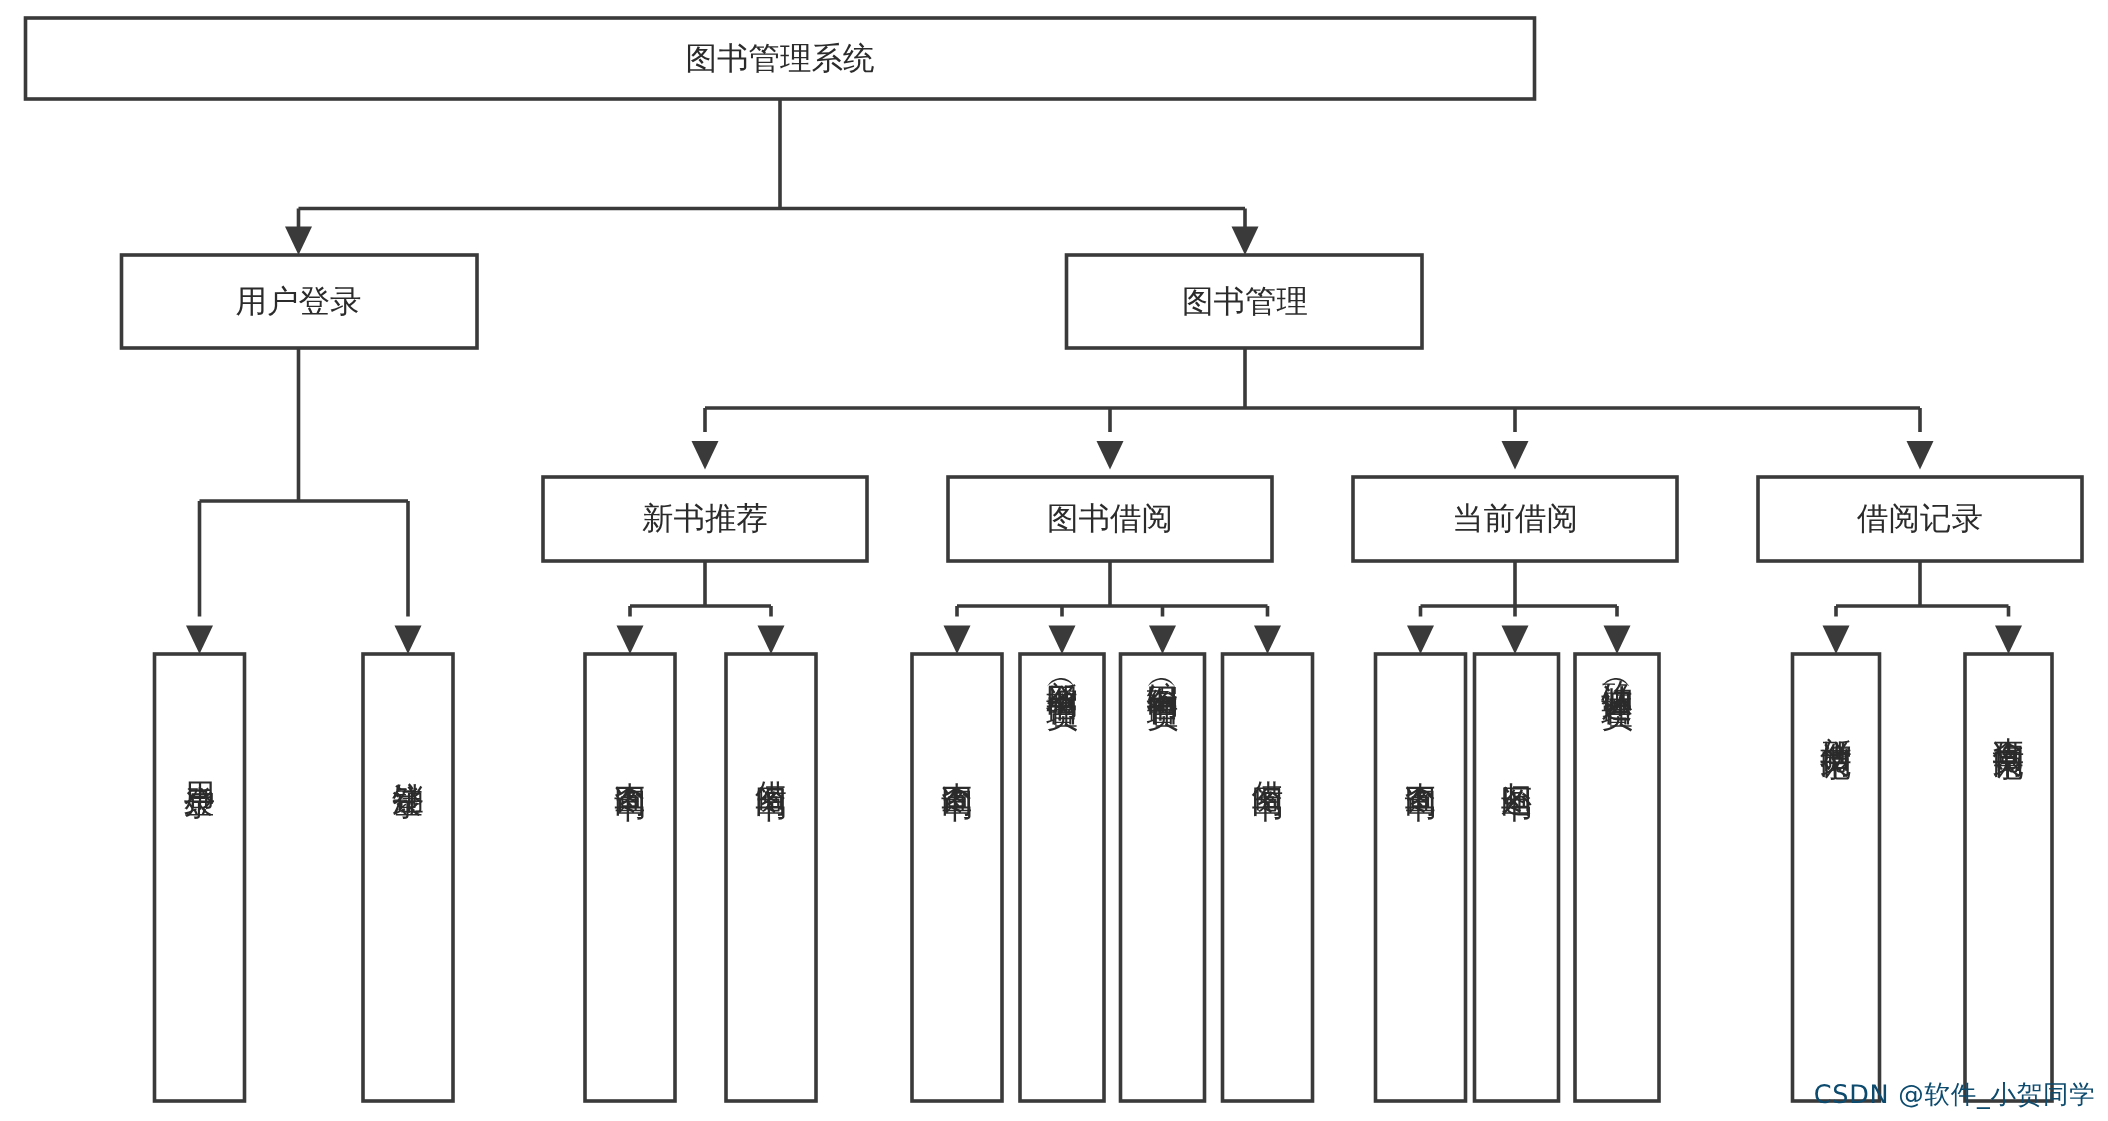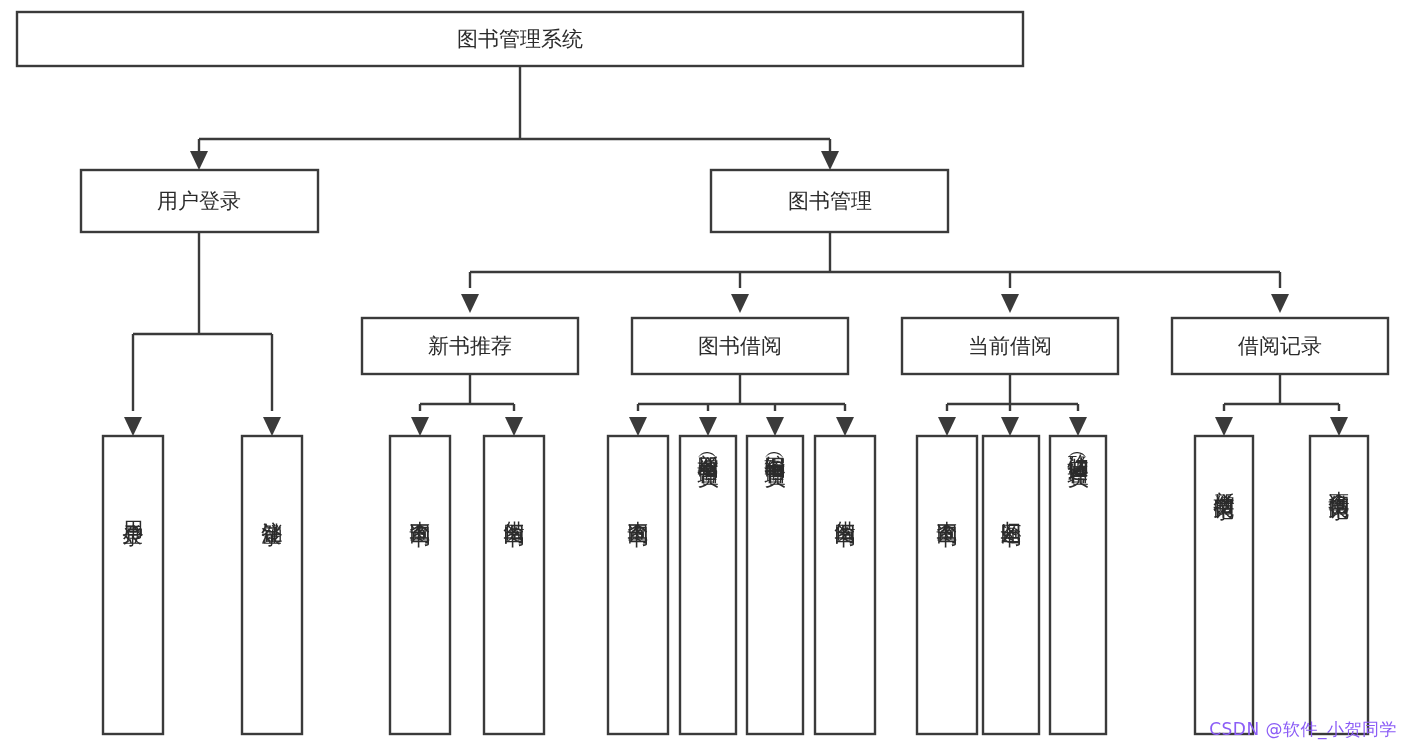--- a/index.html
+++ b/index.html
@@ -50,21 +50,21 @@
   .arrow-head {
     fill: #3a3a3a;
     stroke: none;
   }
   .watermark {
     position: absolute;
     right: 8px;
     bottom: 6px;
     font-family: "DejaVu Sans", "Liberation Sans", sans-serif;
     font-size: 17px;
-    color: #8b5cf6;
+    color: #0c4a6e;
     letter-spacing: 0.5px;
     white-space: nowrap;
     pointer-events: none;
   }
 </style>
 </head>
 <body>
 
 <svg id="diagram" viewBox="0 0 1405 747" xmlns="http://www.w3.org/2000/svg">
 

